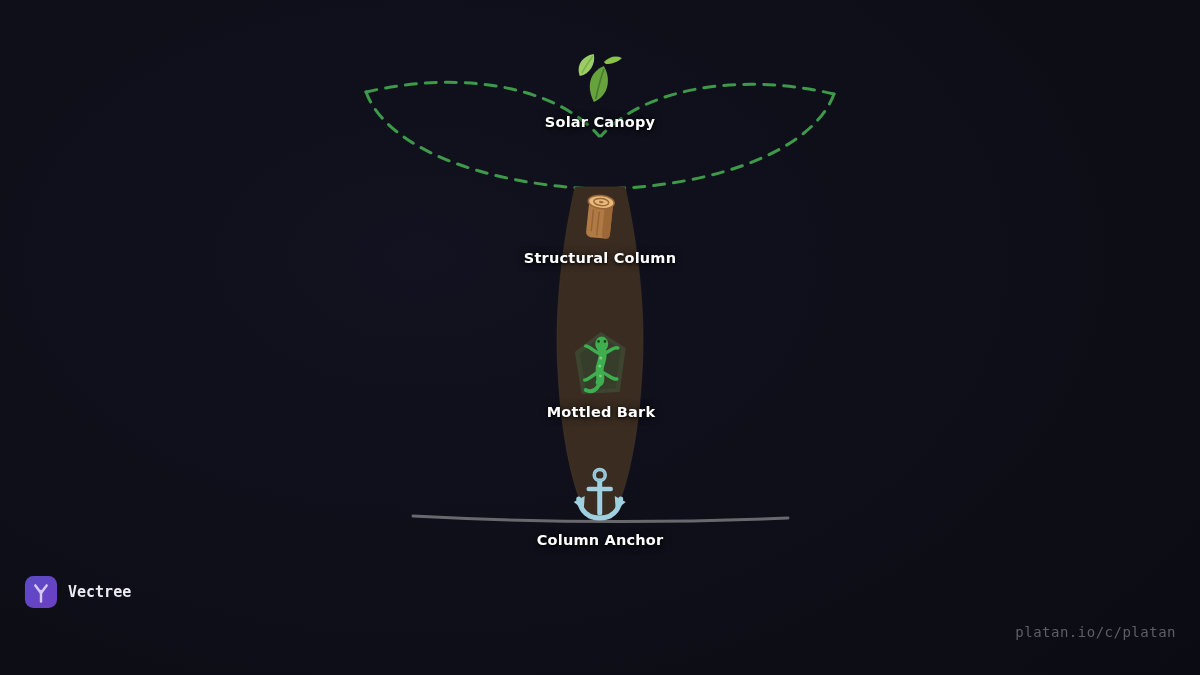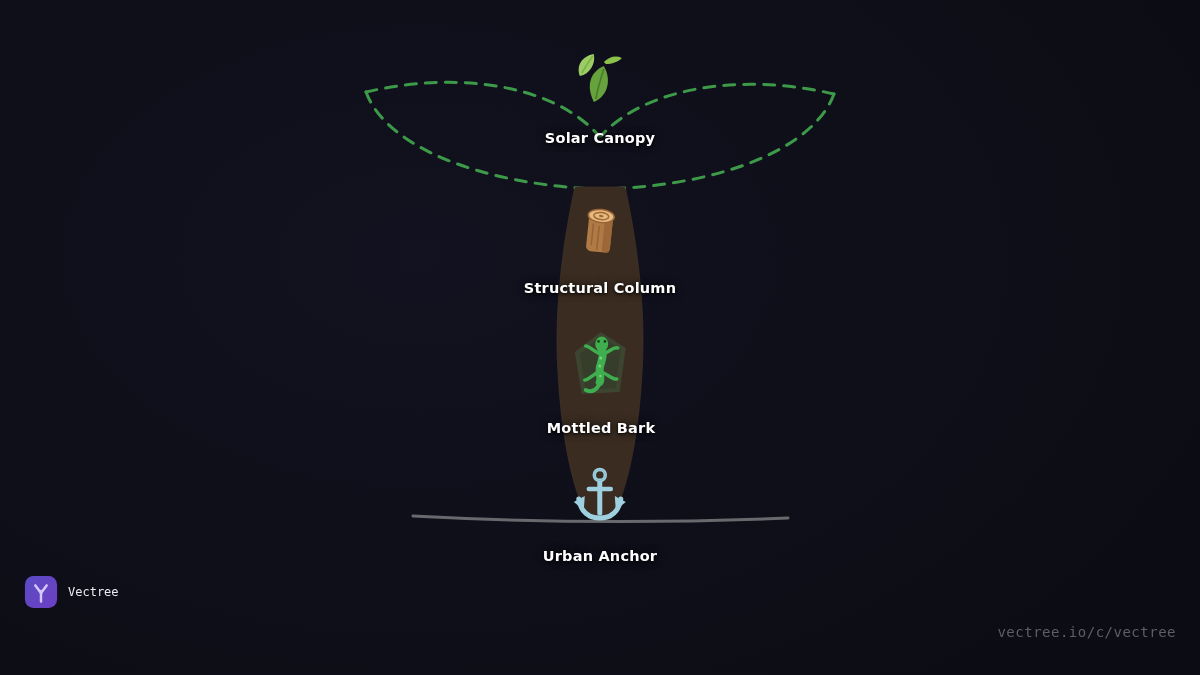--- a/index.html
+++ b/index.html
@@ -7,34 +7,34 @@
     position:relative;width:1200px;height:675px;overflow:hidden;
     background:radial-gradient(1400px 900px at 35% 38%, #121220 0%, #0d0d16 55%, #090910 100%);
     font-family:"DejaVu Sans",sans-serif;
   }
   .tree-art{position:absolute;inset:0;z-index:1;}
   .node{
     position:absolute;display:flex;flex-direction:column;align-items:center;
     transform:translateX(-50%);z-index:3;
   }
   .node .label{
-    margin-top:22px;color:#ffffff;font-weight:700;font-size:14.5px;letter-spacing:.2px;
+    margin-top:6px;color:#ffffff;font-weight:700;font-size:14.5px;letter-spacing:.2px;
     text-shadow:0 1px 3px rgba(0,0,0,.95),0 0 8px rgba(0,0,0,.6);
     white-space:nowrap;
   }
   #node-solar-canopy{left:600px;top:52px;}
-  #node-structural-column{left:600px;top:202px;}
+  #node-structural-column{left:600px;top:188px;}
   #node-seed-spheres{left:750px;top:186px;}
   #node-mottled-bark{left:601px;top:330px;}
   #node-urban-anchor{left:600px;top:466px;}
 
   .brand{position:absolute;left:24px;top:575px;z-index:4;}
   .brand-row{display:flex;align-items:center;gap:10px;}
   .brand-name{
-    color:#eceaf2;font-family:"DejaVu Sans Mono",monospace;font-weight:400;font-size:12px;
+    color:#eceaf2;font-family:"DejaVu Sans Mono",monospace;font-weight:700;font-size:15px;
   }
   .page-title{
     margin-top:6px;color:#f4f2f8;font-family:"DejaVu Sans Mono",monospace;
     font-weight:700;font-size:37px;line-height:1;letter-spacing:1px;
   }
   .watermark{
     position:absolute;right:24px;top:624px;z-index:4;
     color:#5e5e6a;font-family:"DejaVu Sans Mono",monospace;font-size:14px;letter-spacing:.5px;
   }
 </style>
@@ -108,21 +108,21 @@
       <g stroke="#9fd0e0" fill="none" stroke-linecap="round">
         <circle cx="28" cy="9" r="5.5" stroke-width="3.5"></circle>
         <path d="M28 15 V47" stroke-width="5"></path>
         <path d="M17 23 H39" stroke-width="4.5"></path>
         <path d="M7 33 C9 46 17 52 28 52 C39 52 47 46 49 33" stroke-width="5"></path>
       </g>
       <polygon points="2,36 13,30 12,44" fill="#9fd0e0"></polygon>
       <polygon points="54,36 43,30 44,44" fill="#9fd0e0"></polygon>
       <circle cx="28" cy="9" r="5.5" fill="none" stroke="#6fa8bc" stroke-width="1" opacity="0.5"></circle>
     </svg>
-    <span class="label">Urban Anchor</span>
+    <span class="label">Column Anchor</span>
   </div>
 
   <div class="brand">
     <div class="brand-row">
       <svg width="34" height="34" viewBox="0 0 36 36">
         <defs>
           <linearGradient id="lgrad" x1="0" y1="0" x2="1" y2="1">
             <stop offset="0" stop-color="#5b4bc4"></stop>
             <stop offset="1" stop-color="#6d3fc4"></stop>
           </linearGradient>
@@ -131,15 +131,15 @@
         <g stroke="#d4c8f7" stroke-width="2.6" stroke-linecap="round" fill="none">
           <path d="M18 28 V17"></path>
           <path d="M18 19 L12 11"></path>
           <path d="M18 19 L24 11"></path>
         </g>
       </svg>
       <span class="brand-name">Vectree</span>
     </div>
   </div>
 
-  <div class="watermark">vectree.io/c/vectree</div>
+  <div class="watermark">platan.io/c/platan</div>
 
 </div>
 
 </body></html>

